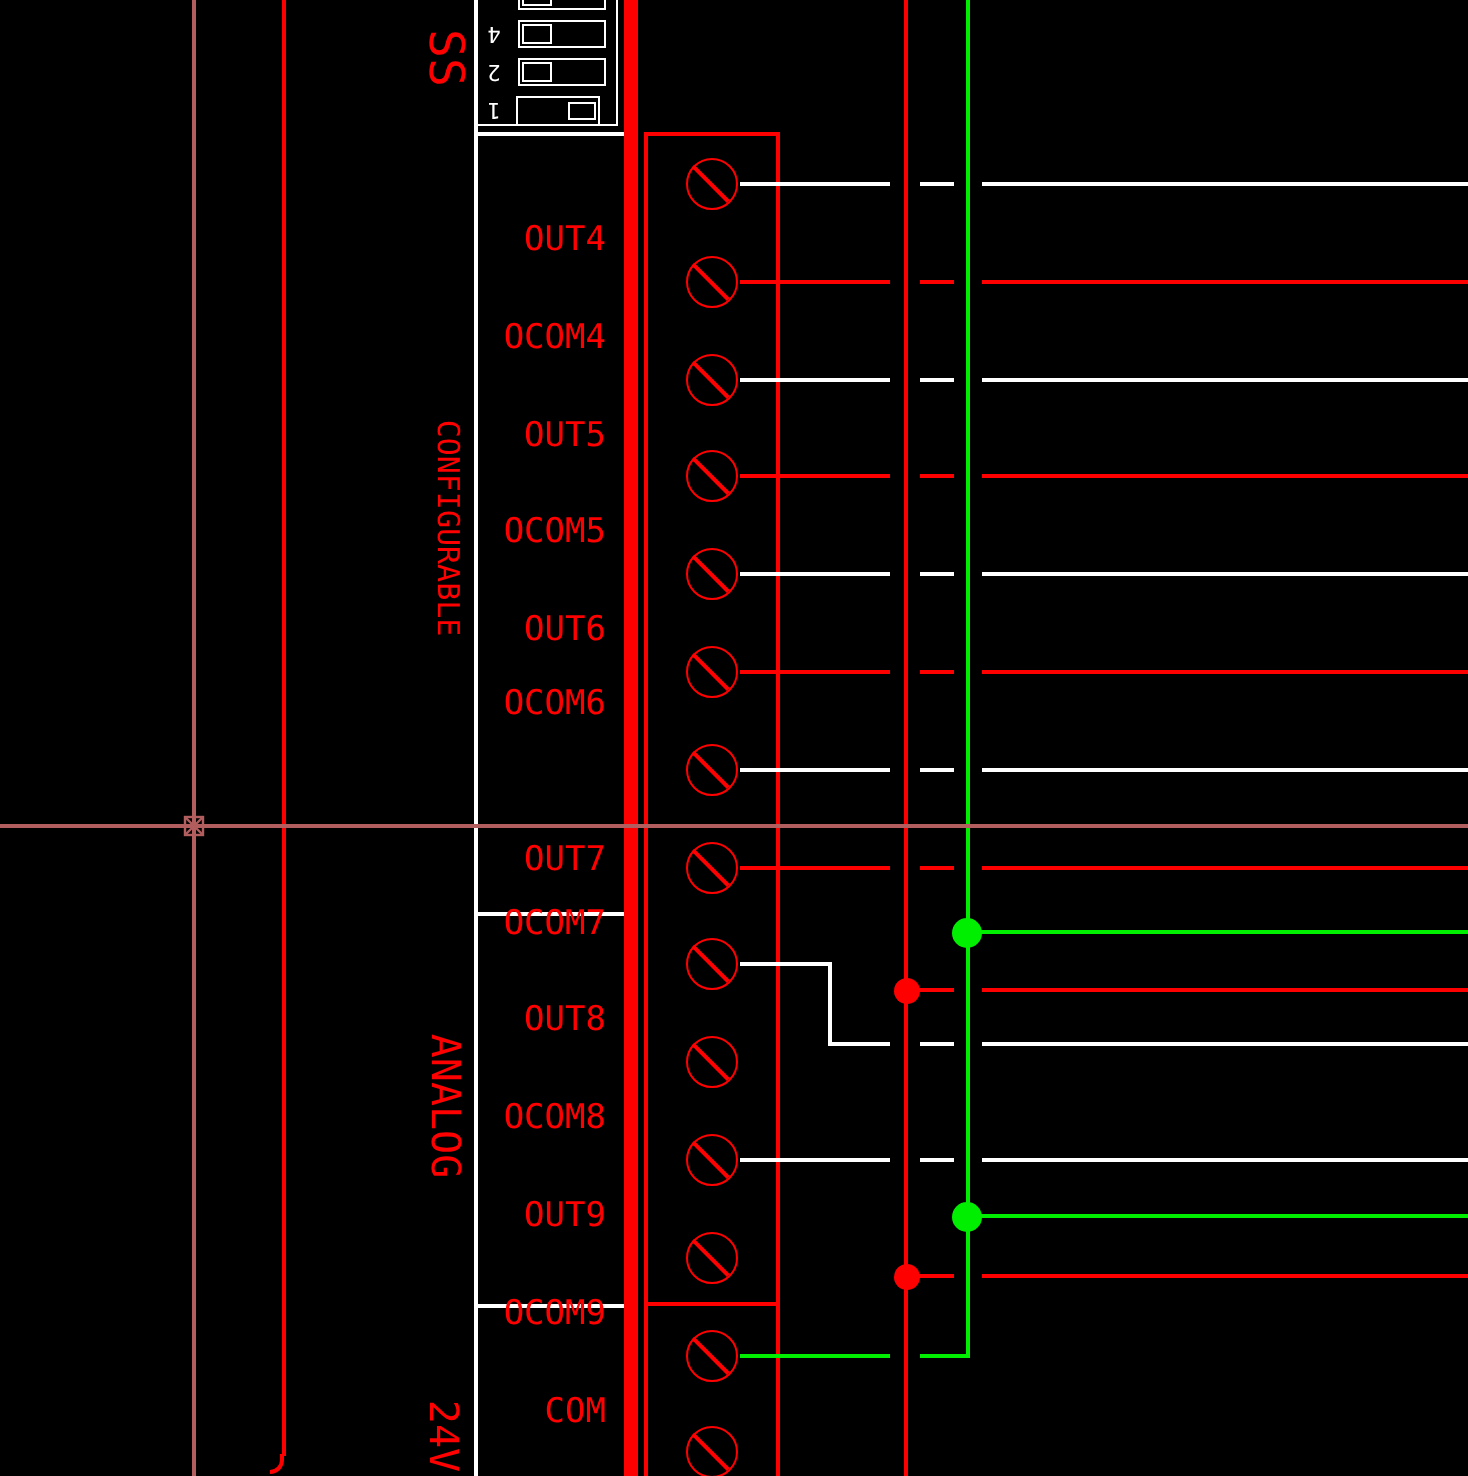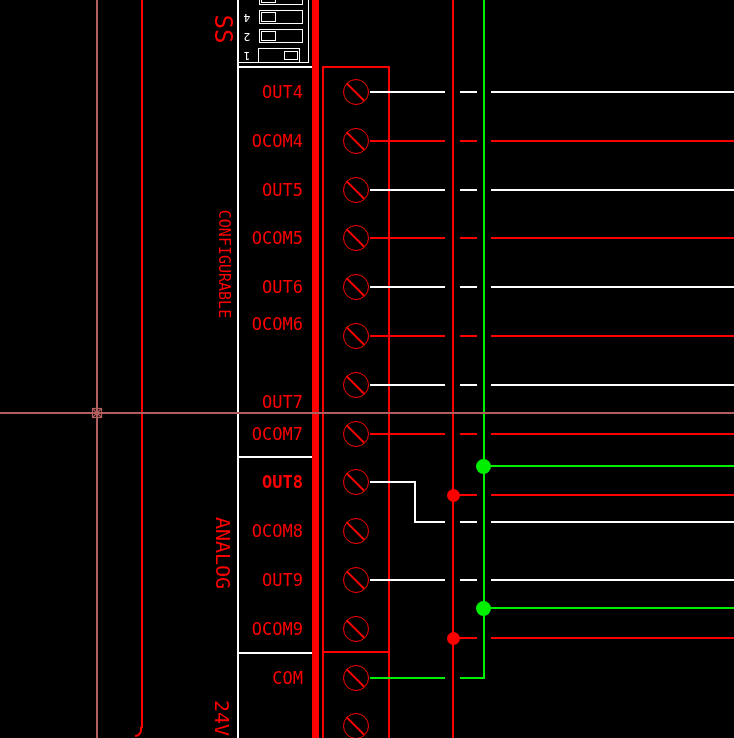--- a/index.html
+++ b/index.html
@@ -24,20 +24,21 @@
     border-radius:50%; box-sizing:border-box; background:transparent;
   }
   .term-slash{
     position:absolute; left:-1px; top:11px; width:25px; height:1.5px;
     background:var(--red); transform:rotate(45deg);
   }
   .row-label{
     position:absolute; right:431px; height:18px; line-height:18px;
     color:var(--red); font-size:17px; text-align:right; white-space:nowrap;
     letter-spacing:0px;
+    margin-top:28px;
   }
   .side-label{
     position:absolute; color:var(--red); white-space:nowrap;
     transform:translate(-50%,-50%) rotate(90deg);
   }
   .dip-digit{
     position:absolute; color:var(--wht); font-size:11px; line-height:11px;
     transform:translate(-50%,-50%) rotate(180deg);
   }
   .dip-rect{position:absolute; border:1.2px solid var(--wht); box-sizing:border-box; background:transparent;}
@@ -152,21 +153,21 @@
       <div class="abs" style="left: 370px; top: 383.8px; width: 75px; height: 2px; background: var(--wht);"></div>
       <div class="abs" style="left: 460px; top: 383.8px; width: 17px; height: 2px; background: var(--wht);"></div>
       <div class="abs" style="left: 491px; top: 383.8px; width: 243px; height: 2px; background: var(--wht);"></div>
       <div class="row-label" style="top: 424.6px;">OCOM7</div>
       <div class="term-circle" style="left: 343px; top: 420.6px;">
         <div class="term-slash"></div>
       </div>
       <div class="abs" style="left: 370px; top: 432.6px; width: 75px; height: 2px; background: var(--red);"></div>
       <div class="abs" style="left: 460px; top: 432.6px; width: 17px; height: 2px; background: var(--red);"></div>
       <div class="abs" style="left: 491px; top: 432.6px; width: 243px; height: 2px; background: var(--red);"></div>
-      <div class="row-label" style="top: 473.4px; font-weight: bold;">OUT8</div>
+      <div class="row-label" style="top: 473.4px;">OUT8</div>
       <div class="term-circle" style="left: 343px; top: 469.4px;">
         <div class="term-slash"></div>
       </div>
       <div class="abs" style="left: 370px; top: 481.4px; width: 45px; height: 2px; background: var(--wht);"></div>
       <div class="abs" style="left: 413.5px; top: 481.4px; width: 2px; height: 41px; background: var(--wht);"></div>
       <div class="abs" style="left: 413.5px; top: 521.4px; width: 31.5px; height: 2px; background: var(--wht);"></div>
       <div class="abs" style="left: 460px; top: 521.4px; width: 17px; height: 2px; background: var(--wht);"></div>
       <div class="abs" style="left: 491px; top: 521.4px; width: 243px; height: 2px; background: var(--wht);"></div>
       <div class="row-label" style="top: 522.2px;">OCOM8</div>
       <div class="term-circle" style="left: 343px; top: 518.2px;">

